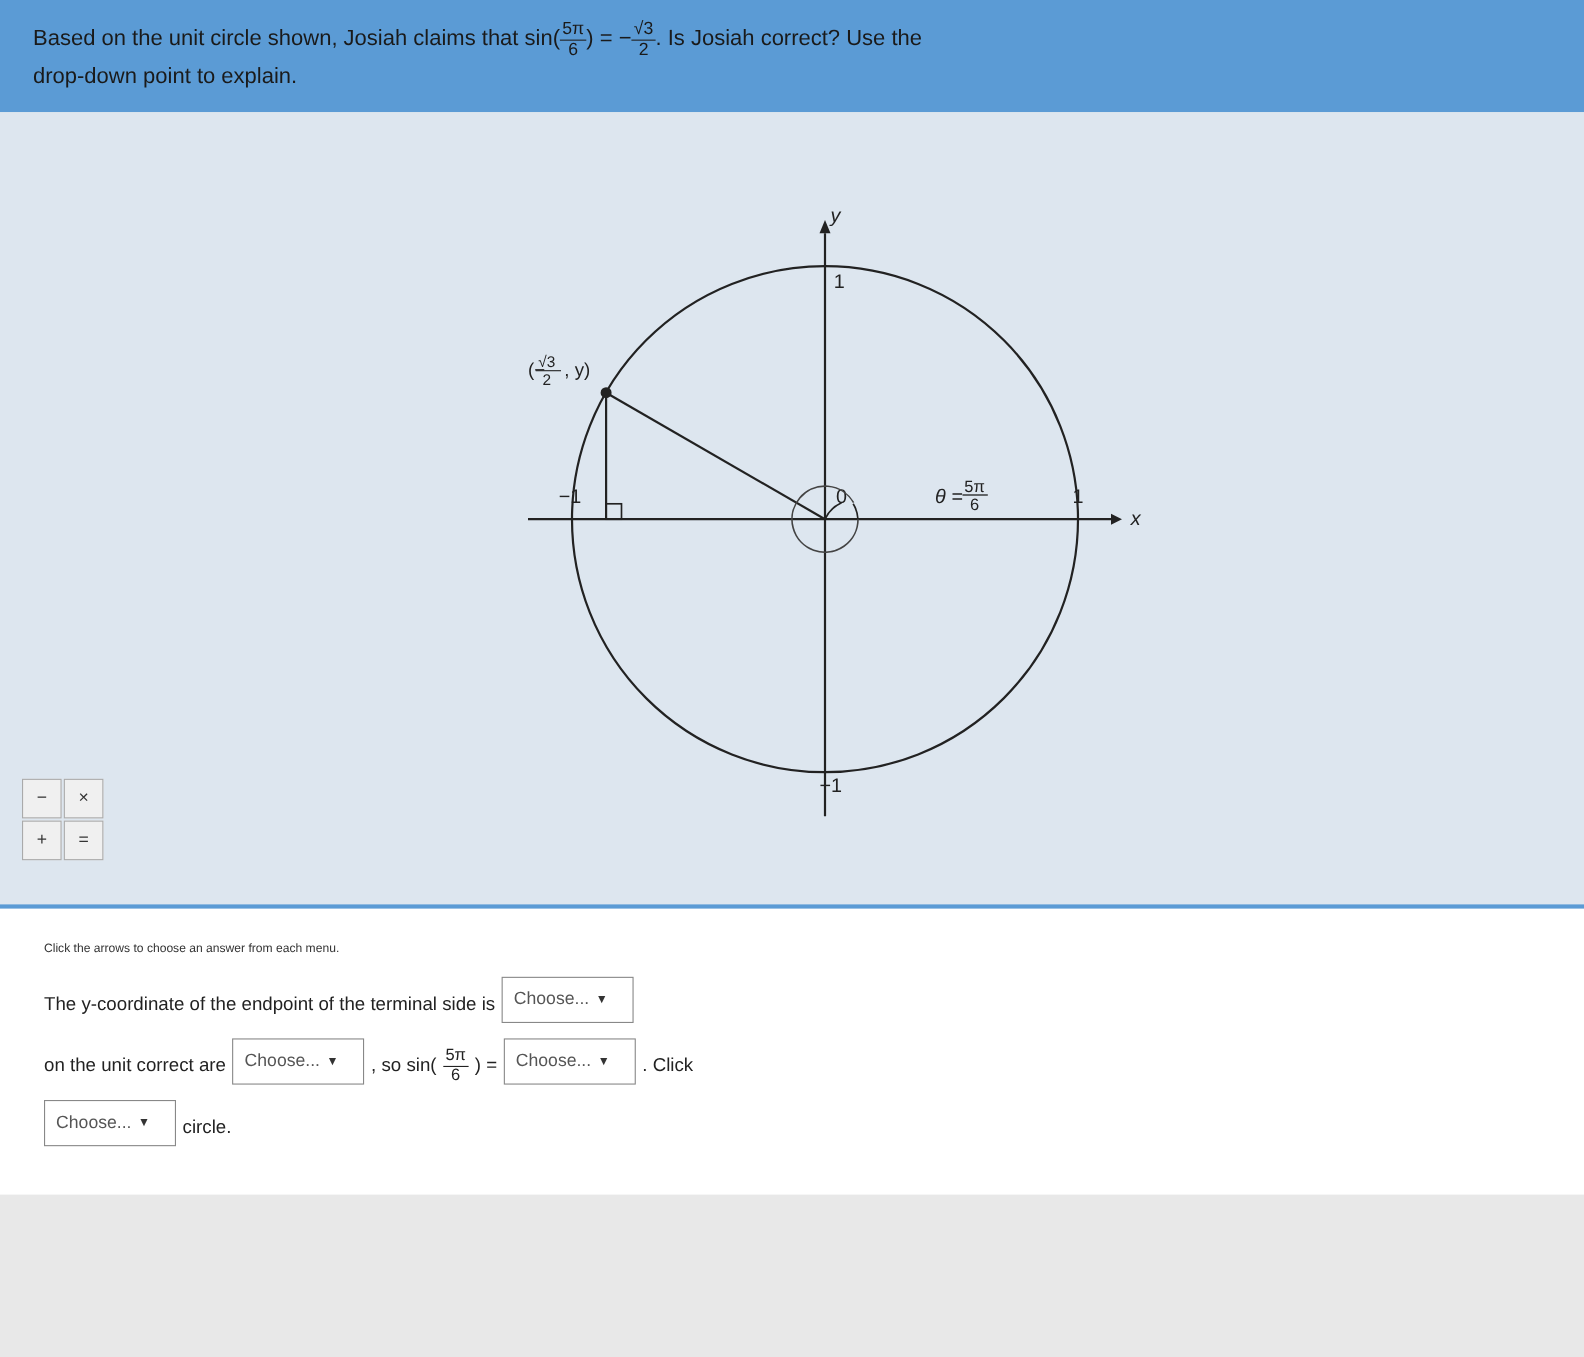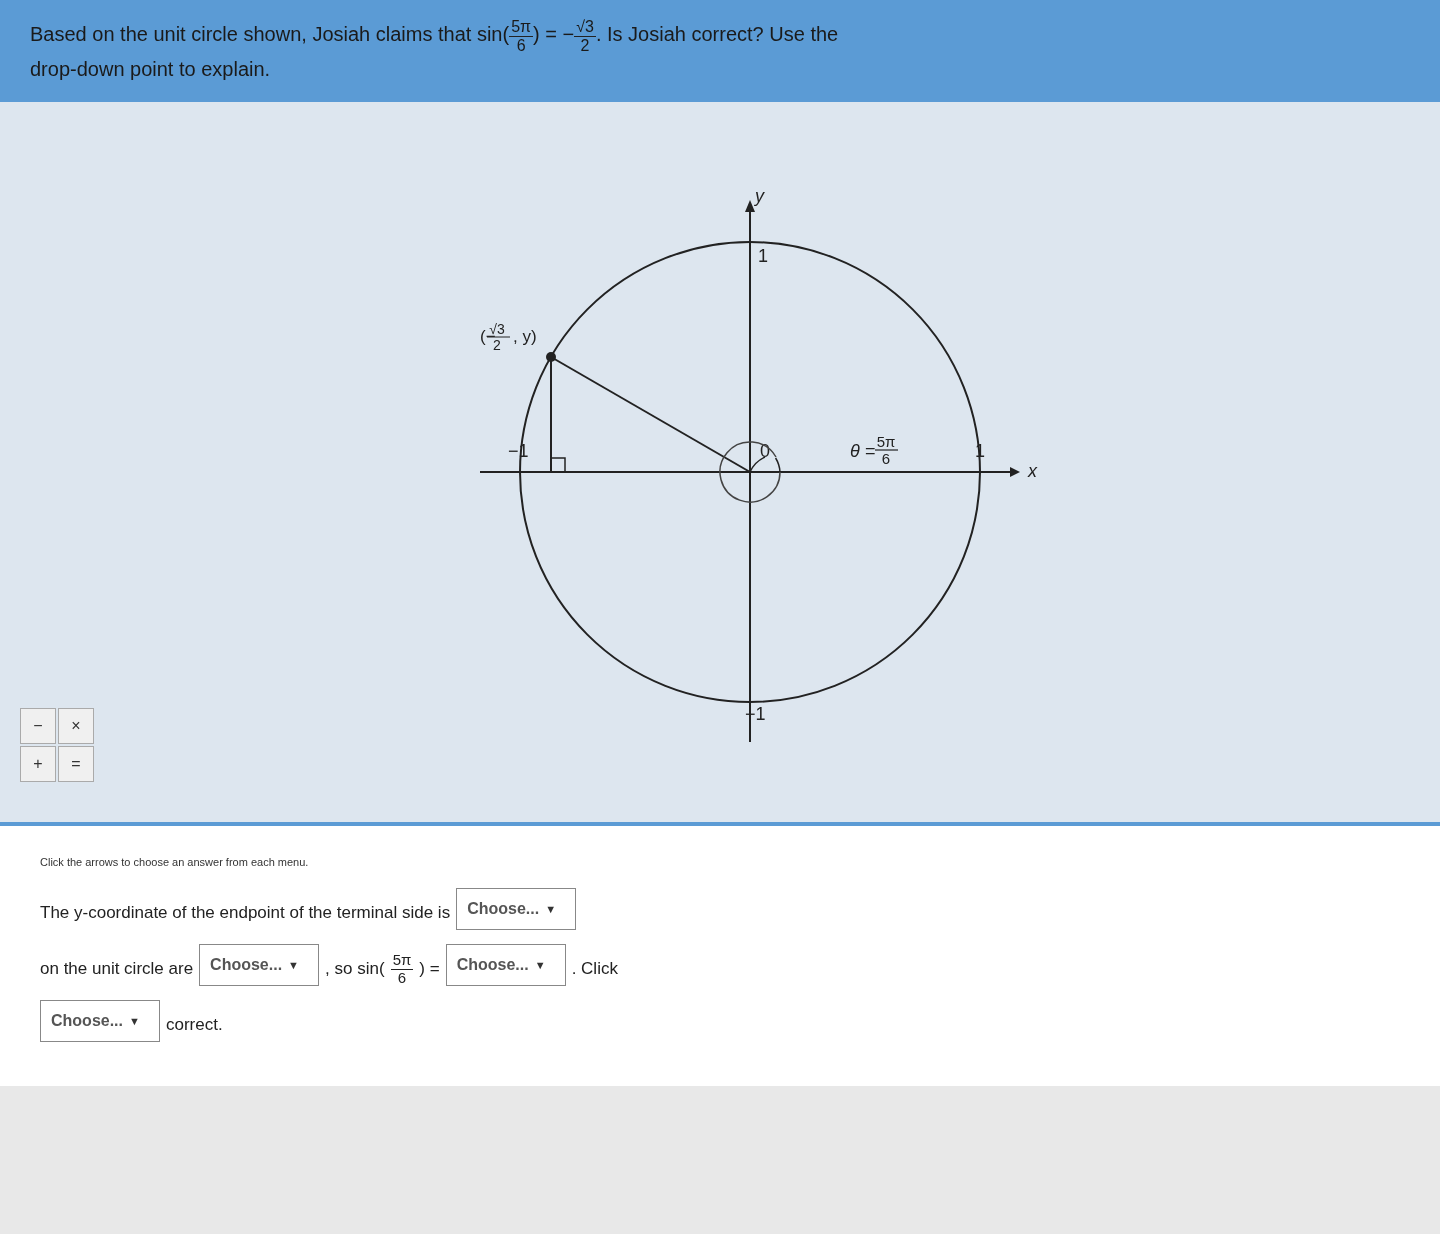--- a/index.html
+++ b/index.html
@@ -81,21 +81,20 @@
       align-items: center;
       border: 1px solid #888;
       background: #fff;
       padding: 4px 3px 4px 10px;
       font-size: 16px;
       color: #555;
       cursor: pointer;
       min-width: 120px;
       gap: 6px;
       vertical-align: middle;
-      font-weight: bold;
     }
 
     .dropdown-box .arrow {
       font-size: 11px;
       color: #333;
     }
   </style>
 </head>
 <body>
 
@@ -174,21 +173,21 @@
 
   <div class="answer-line">
     <span>The y-coordinate of the endpoint of the terminal side is</span>
     <div class="dropdown-box">
       <span>Choose...</span>
       <span class="arrow">▼</span>
     </div>
   </div>
 
   <div class="answer-line">
-    <span>on the unit circle are</span>
+    <span>on the unit correct are</span>
     <div class="dropdown-box">
       <span>Choose...</span>
       <span class="arrow">▼</span>
     </div>
     <span>, so sin(</span>
     <span style="display:inline-flex;flex-direction:column;align-items:center;font-size:15px;line-height:1.1;vertical-align:middle">
       <span style="border-bottom:1px solid #222;padding:0 2px">5π</span>
       <span style="padding:0 2px">6</span>
     </span>
     <span>) =</span>
@@ -197,15 +196,15 @@
       <span class="arrow">▼</span>
     </div>
     <span>. Click</span>
   </div>
 
   <div class="answer-line">
     <div class="dropdown-box">
       <span>Choose...</span>
       <span class="arrow">▼</span>
     </div>
-    <span>correct.</span>
+    <span>circle.</span>
   </div>
 </div>
 
 </body></html>

